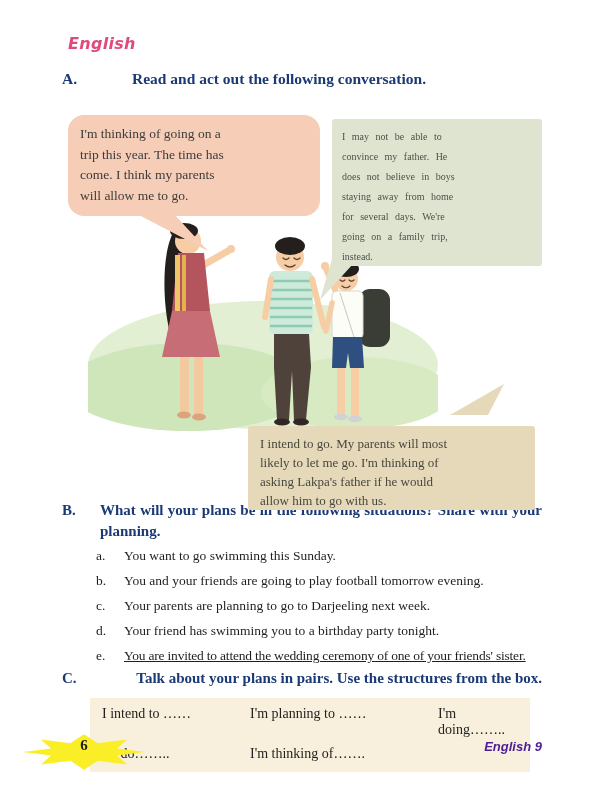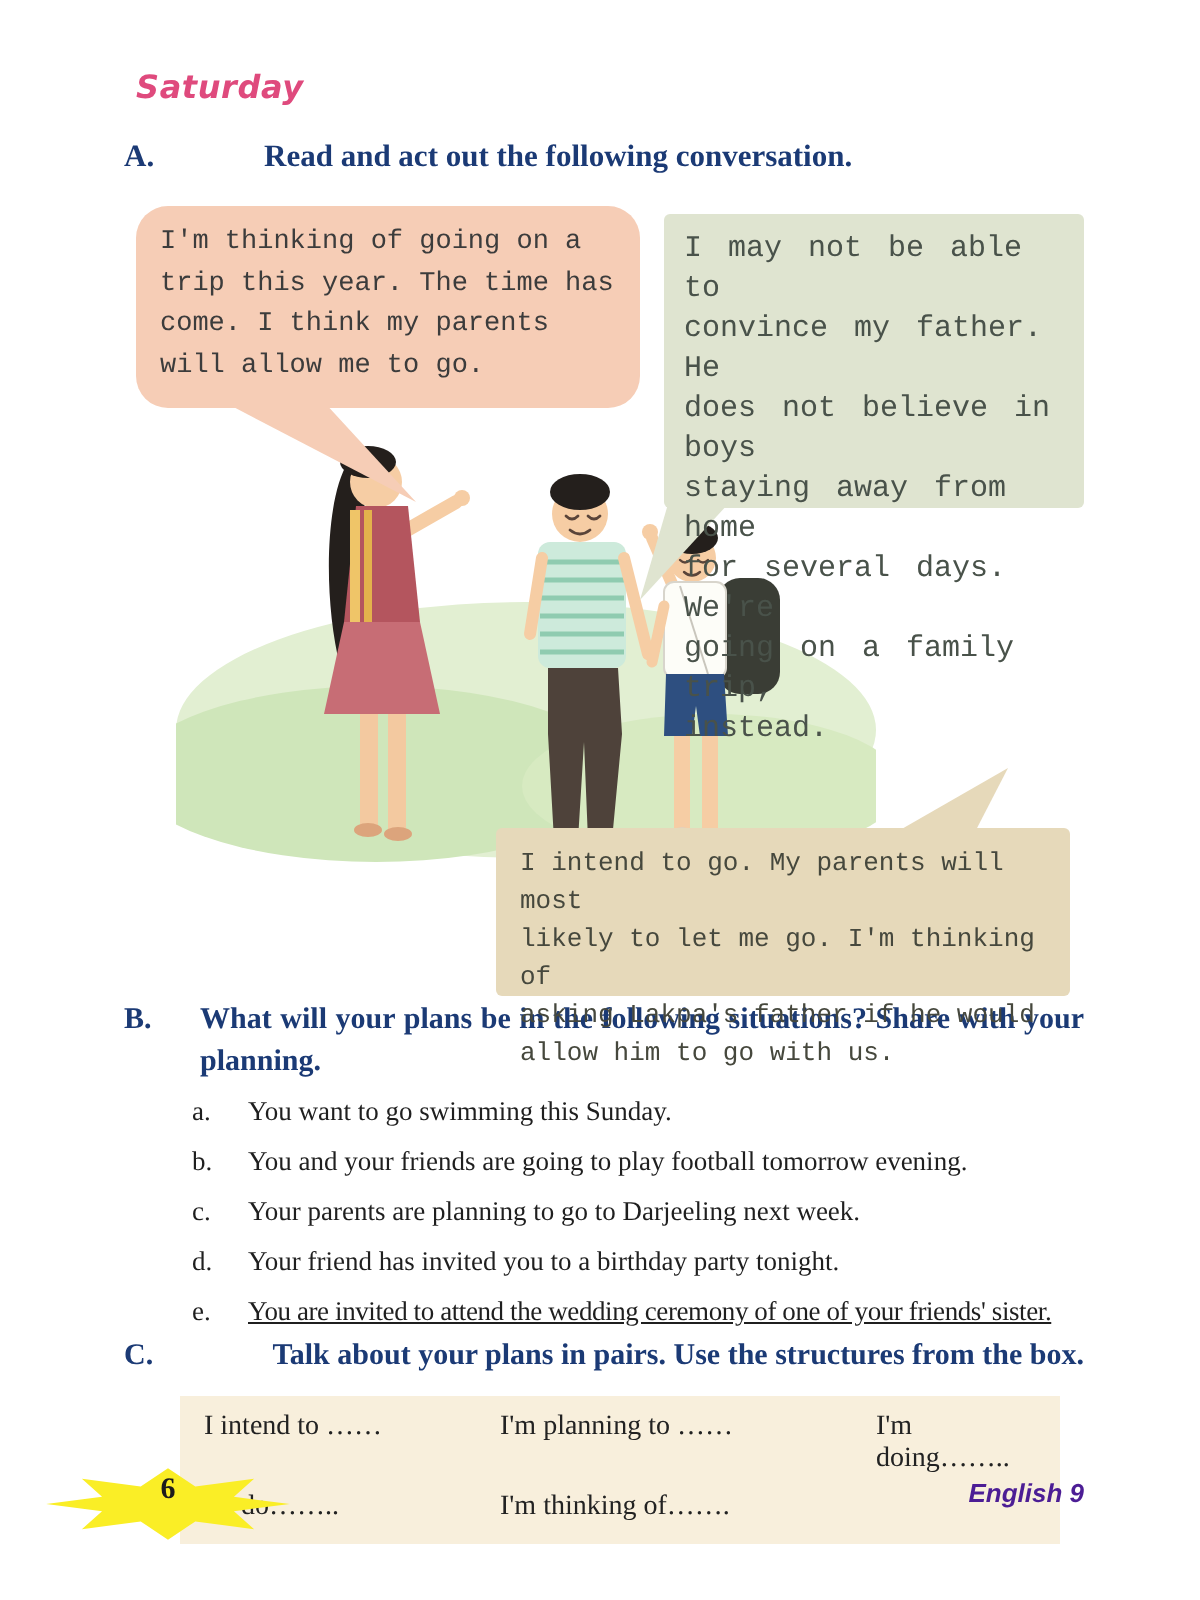--- a/index.html
+++ b/index.html
@@ -22,30 +22,31 @@
   #heading-a{left:62px;top:68px;font-size:15.5px;}
   #heading-a .lbl{width:22px;flex:0 0 22px;}
   #heading-a .ttl{width:456px;text-align:left;margin-left:48px;}
   #heading-b{left:62px;top:500px;}
   #heading-c{left:62px;top:668px;}
 
   
   .conversation{position:absolute;left:0;top:96px;width:600px;height:406px;}
   .bubble{
     position:absolute;z-index:3;box-sizing:border-box;
-    font-family:Liberation Mono, monospace;color:#3e463f;
+    font-family:Liberation Serif, serif;color:#3e463f;
     white-space:pre-line;
+    margin-top:12px;
   }
   .bubble.salmon{
     left:68px;top:7px;width:252px;height:101px;background:#f6cdb6;
     border-radius:16px;padding:9px 12px;font-size:13.5px;line-height:20.5px;color:#3c3c3c;
   }
   .bubble.sage{
     left:332px;top:11px;width:210px;height:147px;background:#dfe4d0;
-    border-radius:3px;padding:8px 10px;font-size:15px;line-height:20px;
+    border-radius:3px;padding:8px 10px;font-size:10px;line-height:20px;
     word-spacing:4px;color:#49524a;
   }
   .bubble.tan{
     left:248px;top:318px;width:287px;height:84px;background:#e6d9ba;
     border-radius:3px;padding:8px 12px;font-size:13px;line-height:19px;color:#46483d;
   }
   .tail{position:absolute;z-index:2;}
   .illustration{position:absolute;left:88px;top:109px;z-index:1;}
 
   
@@ -75,21 +76,21 @@
     position:absolute;right:58px;top:739px;
     font-family:"Liberation Sans",sans-serif;font-weight:bold;font-style:italic;
     font-size:13px;color:#4c1d95;
   }
 </style>
 </head>
 <body>
 
 <div class="page">
 
-  <div class="speaking">Saturday</div>
+  <div class="speaking">English</div>
 
   <div class="ex-heading" id="heading-a">
     <span class="lbl">A.</span>
     <span class="ttl">Read and act out the following conversation.</span>
   </div>
 
   <div class="conversation">
 
     <svg class="illustration" width="350" height="230" viewBox="0 0 350 230">
       <g>
@@ -183,21 +184,21 @@
     <div class="list-item">
       <span class="letter">b.</span>
       <span class="txt">You and your friends are going to play football tomorrow evening.</span>
     </div>
     <div class="list-item">
       <span class="letter">c.</span>
       <span class="txt">Your parents are planning to go to Darjeeling next week.</span>
     </div>
     <div class="list-item">
       <span class="letter">d.</span>
-      <span class="txt">Your friend has invited you to a birthday party tonight.</span>
+      <span class="txt">Your friend has swimming you to a birthday party tonight.</span>
     </div>
     <div class="list-item">
       <span class="letter">e.</span>
       <span class="txt tight">You are invited to attend the wedding ceremony of one of your friends' sister.</span>
     </div>
   </div>
 
   <div class="ex-heading" id="heading-c">
     <span class="lbl">C.</span>
     <span class="ttl" style="text-align:right;">Talk about your plans in pairs. Use the structures from the box.</span>

